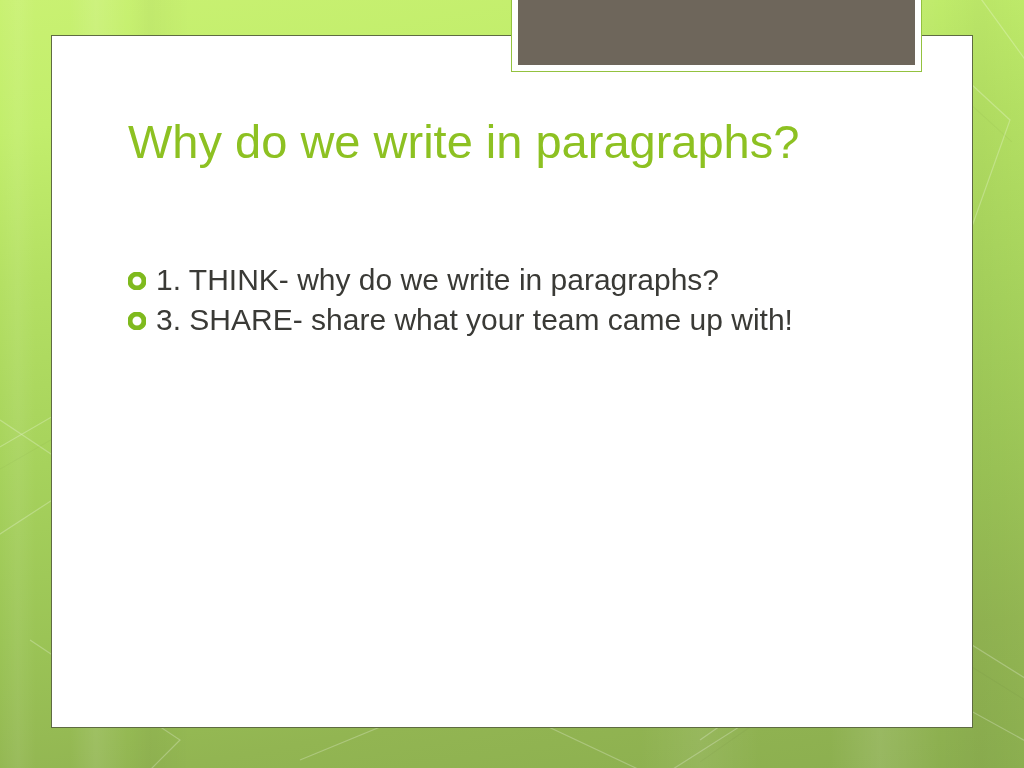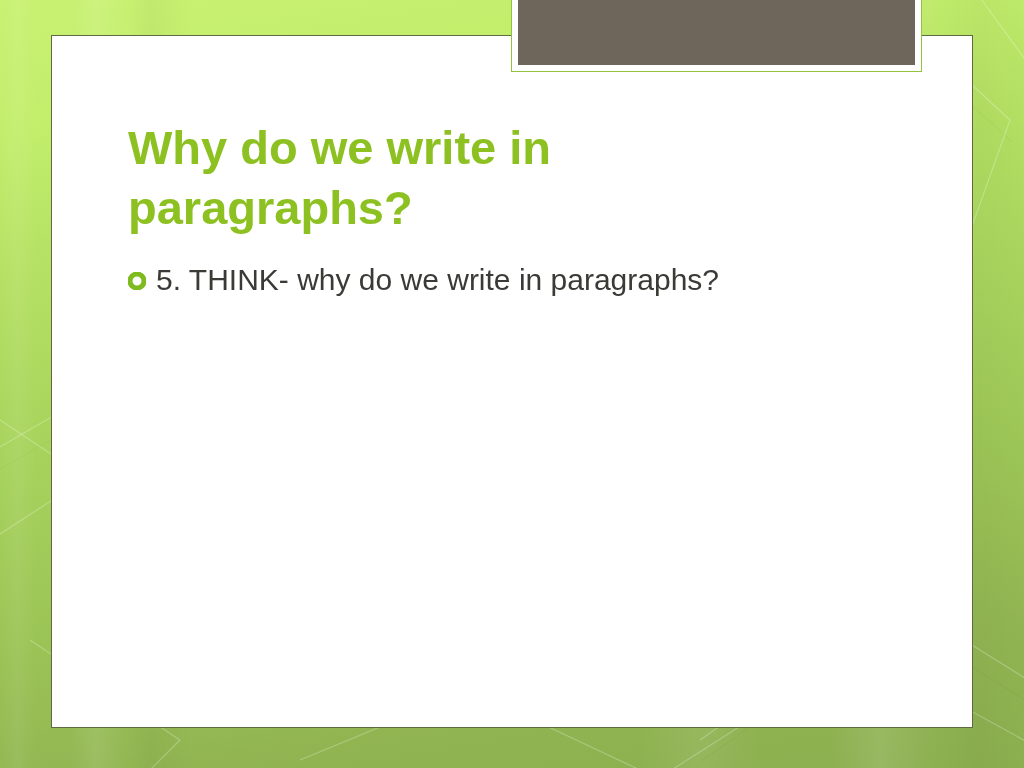--- a/index.html
+++ b/index.html
@@ -102,26 +102,26 @@
     top: 35px;
     width: 922px;
     height: 693px;
     box-sizing: border-box;
     padding: 0;
   }
 
   .title {
     position: absolute;
     left: 77px;
-    top: 83px;
+    top: 77px;
     width: 700px;
     color: #8dc122;
     font-size: 47px;
     line-height: 60px;
-    font-weight: 700;
+    font-weight: 400;
     letter-spacing: 0px;
     white-space: pre-wrap;
   }
 
   .body-list {
     position: absolute;
     left: 77px;
     top: 225px;
     width: 790px;
     margin: 0;
@@ -187,20 +187,28 @@
     <div class="title">Why do we write in paragraphs?</div>
 
     <ul class="body-list">
 
       <li class="bullet-item">
         <span class="bullet-glyph">
           <svg width="18" height="18" viewBox="0 0 18 18">
             <circle cx="9" cy="9" r="7" fill="none" stroke="#7fba1e" stroke-width="5"></circle>
           </svg>
         </span>
-        <span class="bullet-text">5. THINK- why do we write in paragraphs?</span>
+        <span class="bullet-text">1. THINK- why do we write in paragraphs?</span>
       </li>
 
 
+      <li class="bullet-item">
+        <span class="bullet-glyph">
+          <svg width="18" height="18" viewBox="0 0 18 18">
+            <circle cx="9" cy="9" r="7" fill="none" stroke="#7fba1e" stroke-width="5"></circle>
+          </svg>
+        </span>
+        <span class="bullet-text">3. SHARE- share what your team came up with!</span>
+      </li>
 
     </ul>
   </div>
 </div>
 
 </body></html>

